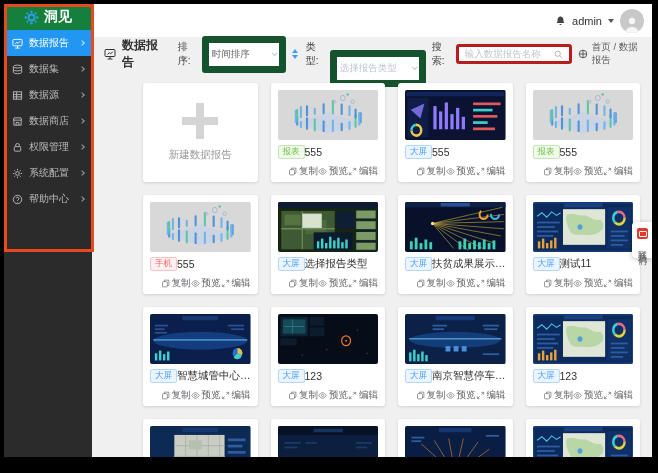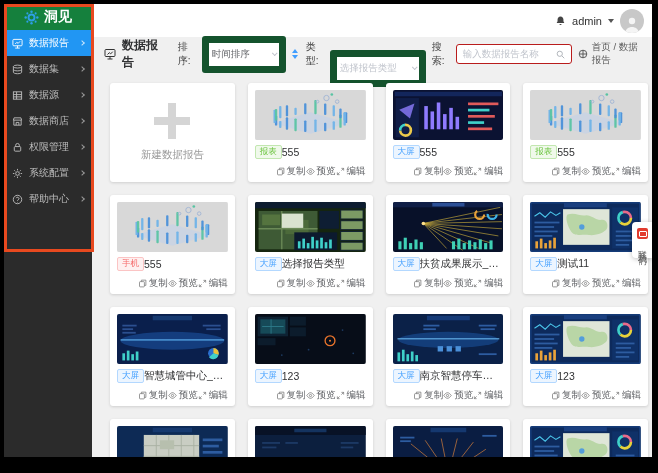--- a/index.html
+++ b/index.html
@@ -49,29 +49,29 @@
             color:#606266; cursor:pointer; min-width:84px; justify-content:space-between; }
   .select.wide { min-width:96px;margin-top:28px; }
   .ph { color:#c0c4cc; }
   .sel-caret { width:4px; height:4px; border-right:1px solid #c0c4cc; border-bottom:1px solid #c0c4cc;
                transform:rotate(45deg) translateY(-1px); }
   .sortdir { display:flex; flex-direction:column; gap:2px; cursor:pointer; margin-right:2px; }
   .tri-up { width:0; height:0; border-left:3px solid transparent; border-right:3px solid transparent;
             border-bottom:4px solid #409eff; }
   .tri-down { width:0; height:0; border-left:3px solid transparent; border-right:3px solid transparent;
               border-top:4px solid #409eff; }
-  .search { background:#fff; border:1px solid #b91c1c; border-radius:3px; height:20px;
+  .search { background:#fff; border:3px solid #b91c1c; border-radius:3px; height:20px;
             display:flex; align-items:center; justify-content:space-between; gap:6px;
             padding:0 6px; font-size:9.5px; min-width:116px; cursor:text; }
   .search svg { width:9px; height:9px; display:block; }
   .crumb { margin-left:auto; display:flex; align-items:center; gap:4px; color:#5a5a5a;
            font-size:9.5px; cursor:pointer; }
   .crumb svg { width:10px; height:10px; display:block; }
 
-  .content { flex:1; overflow:hidden; padding:12px 4px 0 18px; }
+  .content { flex:1; overflow:hidden; padding:12px 12px 0 18px;margin-left:33px; }
   .grid { display:grid; grid-template-columns:repeat(4,1fr); gap:13px; }
   .card { background:#fff; border-radius:3px; box-shadow:0 1px 3px rgba(0,0,0,.14);
           padding:7px; height:99px; overflow:hidden; }
   .thumb { height:50px; border-radius:2px; overflow:hidden; background:#e8e8e8; cursor:pointer; }
   .thumb svg { width:100%; height:100%; display:block; }
   .meta { display:flex; align-items:center; gap:0; margin-top:5px; height:14px; }
   .badge { border:1px solid; border-radius:2px; font-size:8.5px; line-height:1.1;
            padding:1.5px 4px; white-space:nowrap; }
   .rname { font-size:10.5px; color:#303133; white-space:nowrap; overflow:hidden; text-overflow:ellipsis; }
   .ops { display:flex; justify-content:flex-end; align-items:center; margin-top:6px;

